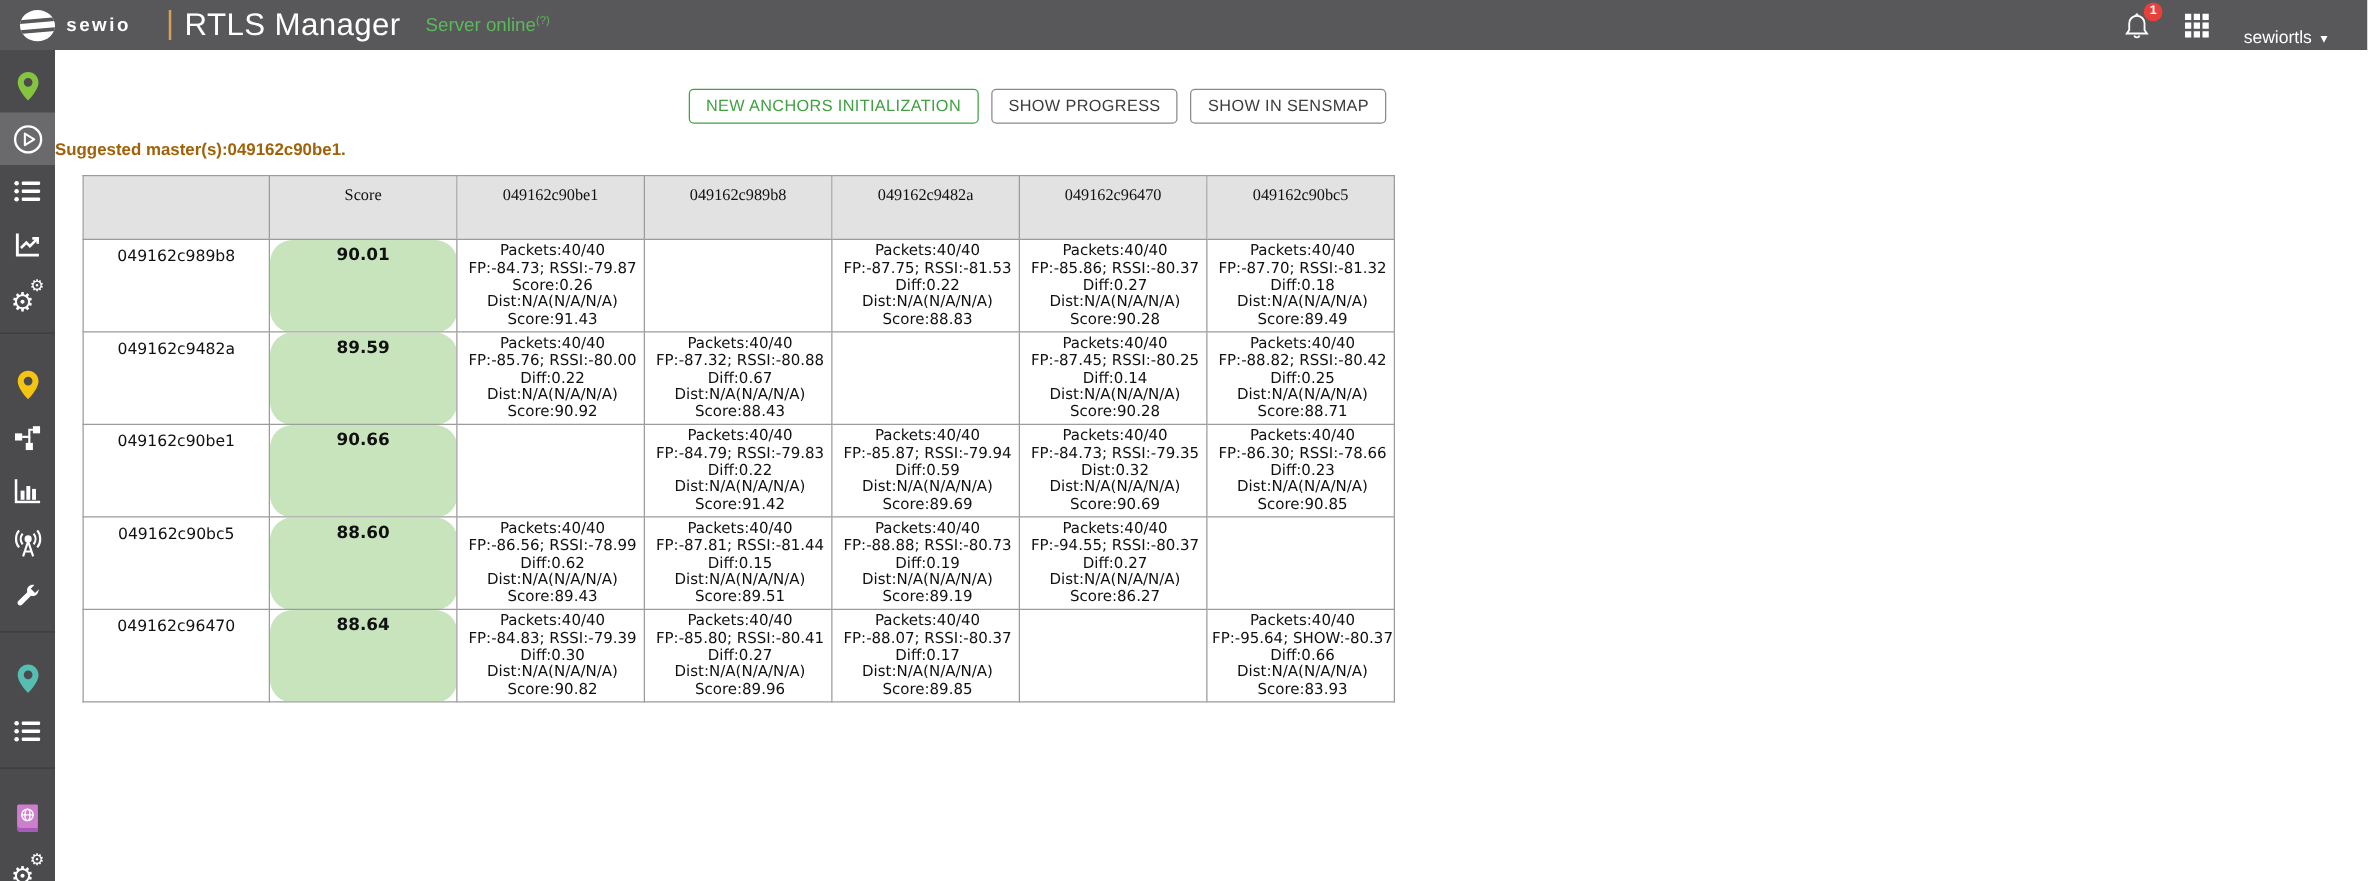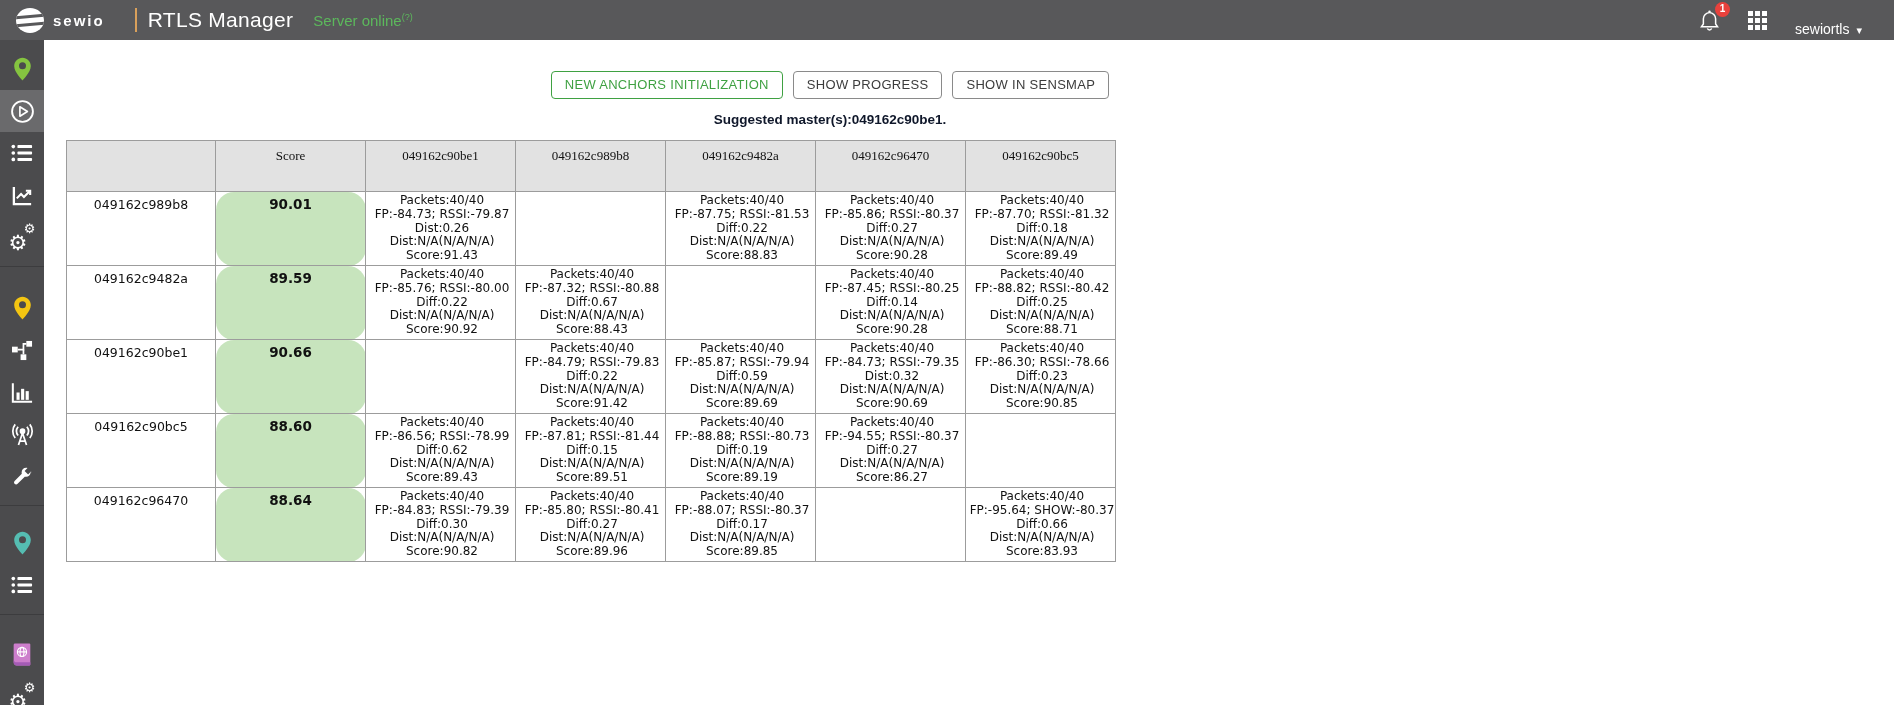--- a/index.html
+++ b/index.html
@@ -16,21 +16,21 @@
   
   .topbar{
     position:absolute;top:0;left:0;width:1894px;height:40px;background:var(--header-bg);
     display:flex;align-items:center;padding:0 16px;color:#fff;z-index:10;
   }
   .logo{width:28px;height:25px;background:#fff;border-radius:50%;position:relative;overflow:hidden;flex:0 0 auto;}
   .logo .stripe{position:absolute;left:-4px;right:-4px;height:3px;background:var(--header-bg);transform:rotate(-5deg);}
   .logo .s1{top:7px}.logo .s2{top:15px}
   .brand{font-size:15px;font-weight:700;letter-spacing:2px;margin-left:9px;}
   .title-sep{width:2px;height:24px;background:#d9a05b;margin:0 11px 0 30px;}
-  .app-title{font-size:21px;font-weight:400;letter-spacing:.3px;}
+  .app-title{font-size:25px;font-weight:400;letter-spacing:.3px;}
   .server-status{margin-left:20px;font-size:15px;color:var(--status-green);}
   .server-status sup{font-size:9px;}
   .topbar-right{margin-left:auto;display:flex;align-items:center;gap:28px;padding-right:16px;}
   .bell-wrap{position:relative;display:flex;}
   .badge{
     position:absolute;top:-7px;right:-10px;background:var(--badge-red);color:#fff;
     font-size:10px;line-height:14px;min-width:15px;height:15px;border-radius:8px;text-align:center;padding:0 3px;font-weight:700;
   }
   .grid-icon{display:grid;grid-template-columns:repeat(3,5px);grid-auto-rows:5px;gap:2px;}
   .grid-icon span{background:#fff;width:5px;height:5px;}
@@ -49,21 +49,21 @@
   .gear-b{position:absolute;right:0;top:-2px;font-size:13px;line-height:13px;}
   
   .main{position:absolute;top:40px;left:44px;width:1572px;height:665px;background:#fff;}
   .toolbar{display:flex;justify-content:center;gap:10px;padding-top:31px;}
   .btn{
     background:#fff;border:1px solid #8a8a8a;color:#3c3c3c;border-radius:4px;
     font-family:"Liberation Sans",sans-serif;font-size:13px;letter-spacing:.3px;
     padding:5px 13px;line-height:16px;cursor:pointer;
   }
   .btn.primary{border-color:var(--btn-green);color:var(--btn-green);}
-  .suggested{ text-align:center;font-size:13.5px;font-weight:700;margin-top:13px;color:#0f172a;}
+  .suggested{ text-align:left;font-size:13.5px;font-weight:700;margin-top:13px;color:#a16207;}
   
   table.matrix{
     border-collapse:collapse;table-layout:fixed;margin:13px 0 0 22px;
     font-family:"DejaVu Sans",sans-serif;color:#111;
   }
   .matrix col.c-label{width:149px;}
   .matrix col.c-score{width:150px;}
   .matrix col.c-data{width:150px;}
   .matrix th,.matrix td{border:1px solid var(--table-border);vertical-align:top;overflow:hidden;}
   .matrix thead th{
@@ -294,21 +294,21 @@
           <th>049162c90bc5</th>
         </tr>
       </thead>
     <tbody id="matrix-body">
         <tr>
           <td class="row-label">049162c989b8</td>
           <td class="score-cell">90.01</td>
           <td class="data-cell">
             <div>Packets:40/40</div>
             <div>FP:-84.73; RSSI:-79.87</div>
-            <div>Dist:0.26</div>
+            <div>Score:0.26</div>
             <div>Dist:N/A(N/A/N/A)</div>
             <div>Score:91.43</div>
           </td>
           <td class="data-cell"></td>
           <td class="data-cell">
             <div>Packets:40/40</div>
             <div>FP:-87.75; RSSI:-81.53</div>
             <div>Diff:0.22</div>
             <div>Dist:N/A(N/A/N/A)</div>
             <div>Score:88.83</div>

